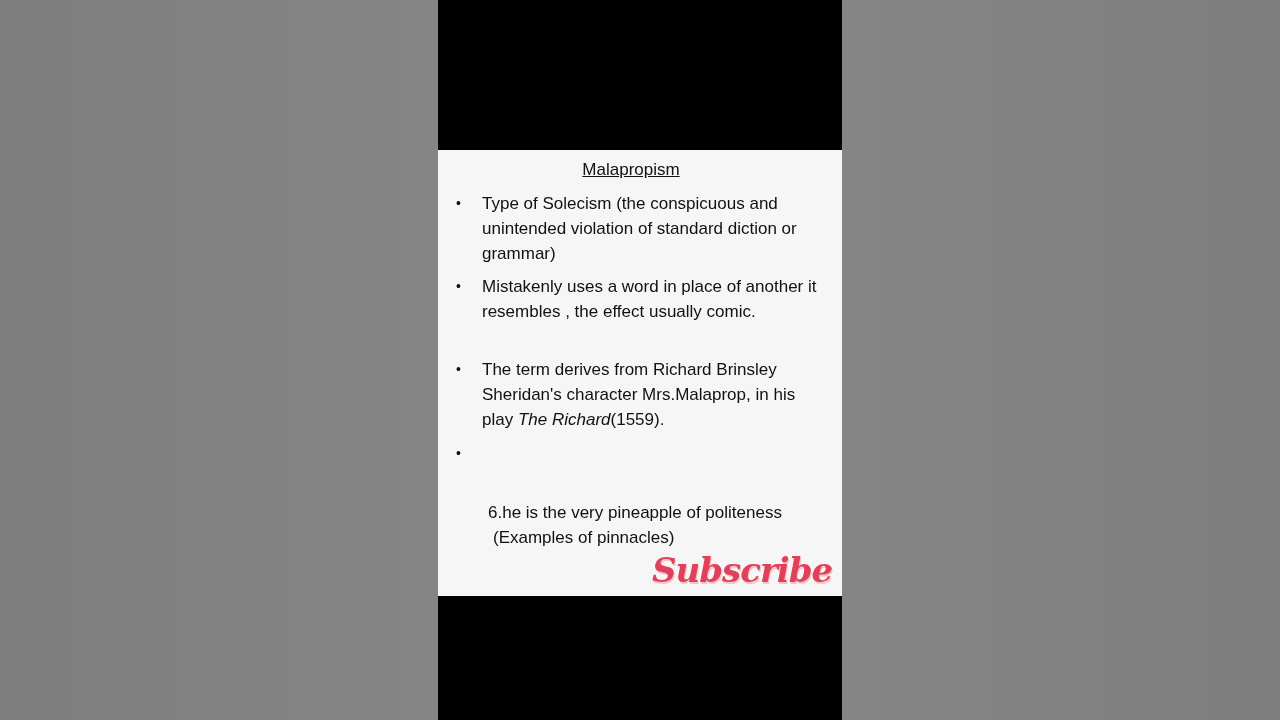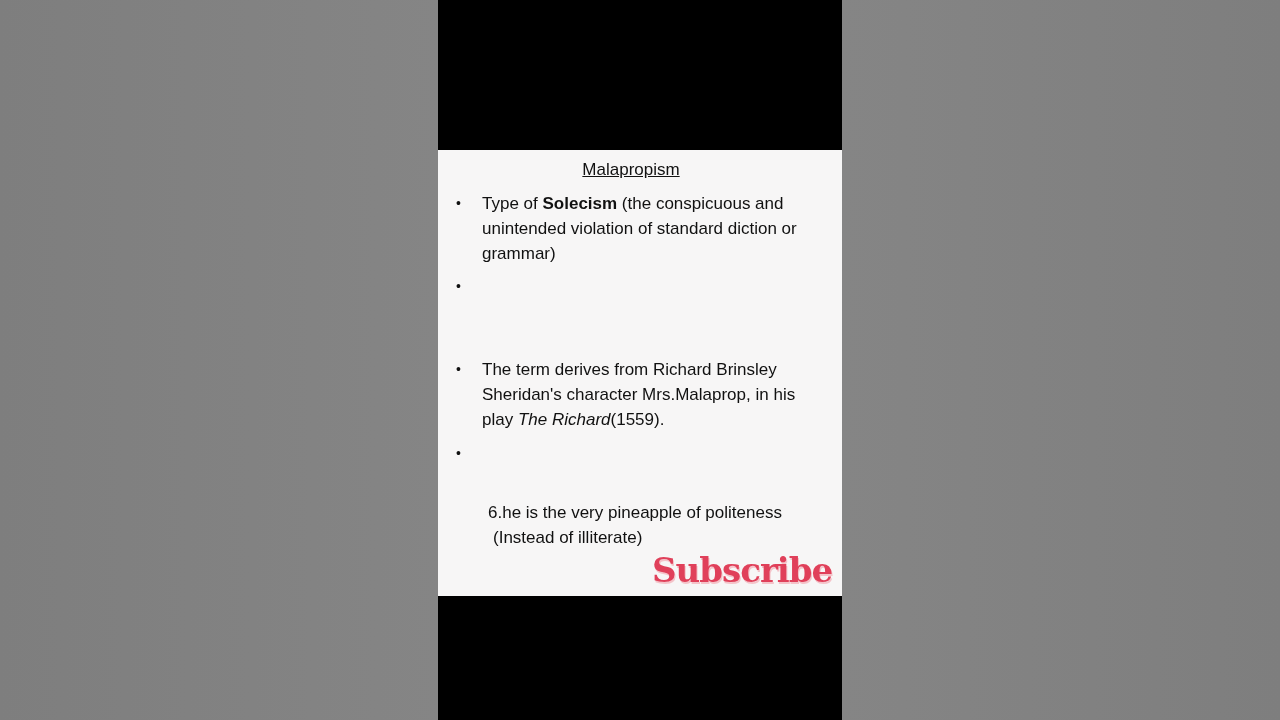--- a/index.html
+++ b/index.html
@@ -20,52 +20,53 @@
     }
     .title {
       position:absolute; left:0; width:386px; top:10px; text-align:center;
       font-size:17px; text-decoration:underline;
     }
     .bullet { position:absolute; left:44px; width:340px; font-size:17px; line-height:25px; }
     .dot { position:absolute; left:-26px; top:0; font-size:14px; }
     .ex2 { position:absolute; left:50px; width:340px; font-size:17px; line-height:25px; }
     .sub {
       position:absolute; left:214px; top:400px;
-      font-family:"DejaVu Serif", serif; font-weight:bold; 
+      font-family:"DejaVu Serif", serif; font-weight:bold; font-style:italic;
       font-size:34px; color:#e0405a; letter-spacing:-1px;
       text-shadow:1px 2px 0 #f4c3c9;
     }
-    b { font-weight:bold; }
+    b { font-weight:normal; }
   </style>
 </head>
 <body>
 
 <div class="bg-left"></div>
 <div class="bg-right"></div>
 
 <div class="video">
   <div class="slide">
     <div class="title">Malapropism</div>
 
     <div class="bullet" style="top:41px">
       <span class="dot">•</span>
       <span>Type of </span><b>Solecism</b><span> (the conspicuous and unintended violation of standard diction or grammar)</span>
     </div>
 
     <div class="bullet" style="top:124px">
       <span class="dot">•</span>
+      <span>Mistakenly uses a word in place of another it resembles , the effect usually comic.</span>
     </div>
 
     <div class="bullet" style="top:207px">
       <span class="dot">•</span>
       <span>The term derives from Richard Brinsley Sheridan's character Mrs.Malaprop, in his play </span><i>The Richard</i><span>(1559).</span>
     </div>
 
     <div class="bullet" style="top:291px">
       <span class="dot">•</span>
     </div>
 
     <div class="ex2" style="top:350px">6.he is the very pineapple of politeness</div>
-    <div class="ex2" style="top:375px; left:55px">(Instead of illiterate)</div>
+    <div class="ex2" style="top:375px; left:55px">(Examples of pinnacles)</div>
 
     <div class="sub">Subscribe</div>
   </div>
 </div>
 
 </body></html>

